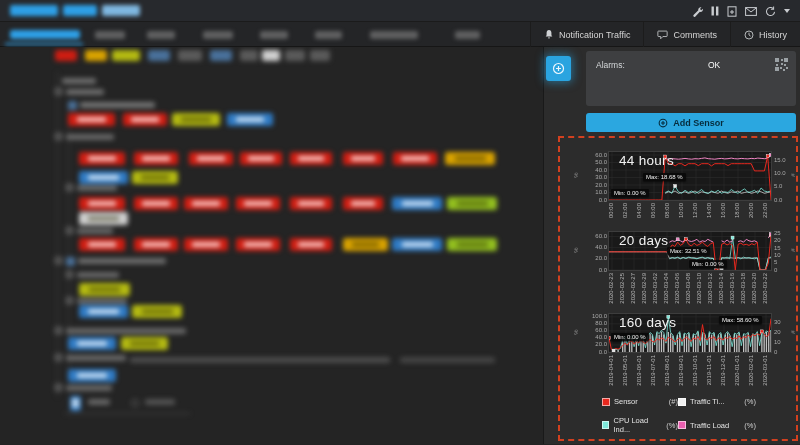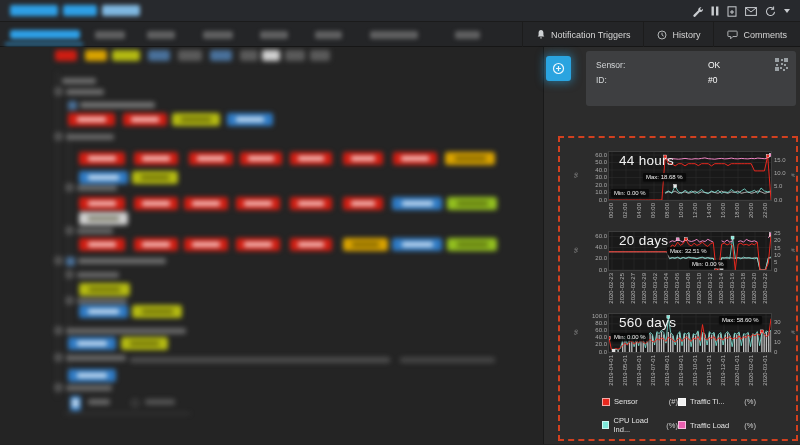--- a/index.html
+++ b/index.html
@@ -134,38 +134,38 @@
       <span class="tab-blob" style="left:455px;width:25px"></span>
     </div>
     <div class="tabs-right">
       <div class="rtab">
         <span>
             <svg width="10" height="11" viewBox="0 0 12 13">
               <path d="M6 1C4.2 1 3.1 2.4 3.1 4.3V7.4L2 9h8L8.9 7.4V4.3C8.9 2.4 7.8 1 6 1z" fill="#cfd2d4"></path>
               <path d="M4.7 10a1.3 1.3 0 0 0 2.6 0z" fill="#cfd2d4"></path>
             </svg>
           </span>
-        <span>Notification Triggers</span>
+        <span>Notification Traffic</span>
+      </div>
+      <div class="rtab">
+        <span>
+            <svg width="11" height="10" viewBox="0 0 12 11">
+              <path d="M1.6 1.2h8.8a.7.7 0 0 1 .7.7v4.6a.7.7 0 0 1-.7.7H6.4L4 9.6V7.2H1.6a.7.7 0 0 1-.7-.7V1.9a.7.7 0 0 1 .7-.7z" fill="none" stroke="#cfd2d4" stroke-width="0.9"></path>
+            </svg>
+          </span>
+        <span>Comments</span>
       </div>
       <div class="rtab">
         <span>
             <svg width="10" height="10" viewBox="0 0 12 12">
               <circle cx="6" cy="6" r="4.8" fill="none" stroke="#cfd2d4" stroke-width="1"></circle>
               <path d="M6 3.2V6l2 1.4" fill="none" stroke="#cfd2d4" stroke-width="1"></path>
             </svg>
           </span>
         <span>History</span>
-      </div>
-      <div class="rtab">
-        <span>
-            <svg width="11" height="10" viewBox="0 0 12 11">
-              <path d="M1.6 1.2h8.8a.7.7 0 0 1 .7.7v4.6a.7.7 0 0 1-.7.7H6.4L4 9.6V7.2H1.6a.7.7 0 0 1-.7-.7V1.9a.7.7 0 0 1 .7-.7z" fill="none" stroke="#cfd2d4" stroke-width="0.9"></path>
-            </svg>
-          </span>
-        <span>Comments</span>
       </div>
     </div>
   </nav>
 
   <main class="main">
     <section class="tree-pane">
       <div class="tree-inner" id="treeInner">
           <div class="guide" style="left: 57px; top: 25px; height: 325px;"></div>
           <div class="guide" style="left: 68px; top: 62px; height: 266px;"></div>
           <div class="chip" style="left: 55px; width: 22px; background: rgb(207, 29, 18);"></div>
@@ -330,43 +330,46 @@
     <aside class="right-panel" id="rightPanel">
       <button class="plus-fab">
         <svg width="13" height="13" viewBox="0 0 13 13">
             <circle cx="6.5" cy="6.5" r="5" fill="none" stroke="#eaf6fd" stroke-width="1.2"></circle>
             <path d="M6.5 4v5M4 6.5h5" stroke="#eaf6fd" stroke-width="1.2"></path>
           </svg>
       </button>
 
       <div class="status-card">
         <div class="srow">
-          <span class="slabel">Sensor:</span>
+          <span class="slabel">Alarms:</span>
           <span class="svalue">OK</span>
-        </div>
-        <div class="srow">
-          <span class="slabel">ID:</span>
-          <span class="svalue">#0</span>
         </div>
         <span class="qr"><svg width="13" height="13" viewBox="0 0 13 13">
               <g fill="#9aa0a4">
                 <rect x="0" y="0" width="4" height="4"></rect>
                 <rect x="9" y="0" width="4" height="4"></rect>
                 <rect x="0" y="9" width="4" height="4"></rect>
                 <rect x="6" y="1" width="2" height="2"></rect>
                 <rect x="6" y="5" width="2" height="2"></rect>
                 <rect x="1" y="6" width="2" height="2"></rect>
                 <rect x="5" y="9" width="2" height="2"></rect>
                 <rect x="9" y="6" width="2" height="2"></rect>
                 <rect x="11" y="9" width="2" height="2"></rect>
                 <rect x="8" y="11" width="2" height="2"></rect>
               </g>
             </svg></span>
       </div>
 
+      <button class="add-sensor">
+        <svg width="10" height="10" viewBox="0 0 12 12">
+            <circle cx="6" cy="6" r="4.6" fill="none" stroke="#062c3d" stroke-width="1.3"></circle>
+            <path d="M6 3.6v4.8M3.6 6h4.8" stroke="#062c3d" stroke-width="1.3"></path>
+          </svg>
+        <span>Add Sensor</span>
+      </button>
 
       <div class="dashed-box"></div>
       <div class="legend" id="legendBox">
           <div class="litem">
             <div class="lsw" style="background: rgb(232, 40, 30);"></div>
             <span>Sensor</span>
             <span class="lunit">(#)</span>
           </div>
           <div class="litem">
             <div class="lsw" style="background: rgb(240, 240, 240);"></div>
@@ -576,21 +579,21 @@
           <line x1="157.43661971830986" x2="157.43661971830986" y1="38" y2="17.944444444444443" stroke="#e0e0e0" stroke-width="1.3" opacity="0.85"></line>
           <line x1="159.71830985915494" x2="159.71830985915494" y1="38" y2="19.35185185185185" stroke="#e0e0e0" stroke-width="1.3" opacity="0.85"></line>
           <line x1="162" x2="162" y1="38" y2="16.88888888888889" stroke="#e0e0e0" stroke-width="1.3" opacity="0.85"></line>
           <polyline points="4.6,36.2 6.8,35.2 9.1,35.9 11.4,34.5 13.7,25.7 16.0,22.2 18.3,31.0 20.5,23.9 22.8,21.1 25.1,32.7 27.4,23.2 29.7,31.7 31.9,20.4 34.2,24.6 36.5,33.8 38.8,21.8 41.1,18.6 43.4,20.4 45.6,31.0 47.9,17.6 50.2,19.7 52.5,16.2 54.8,18.6 57.0,29.2 59.3,2.8 61.6,18.3 63.9,21.1 66.2,31.0 68.5,20.4 70.7,17.6 73.0,31.7 75.3,19.0 77.6,20.4 79.9,18.3 82.1,32.7 84.4,19.7 86.7,21.1 89.0,16.9 91.3,31.7 93.5,18.6 95.8,19.7 98.1,31.0 100.4,17.6 102.7,20.4 105.0,18.3 107.2,31.7 109.5,20.4 111.8,18.6 114.1,31.0 116.4,19.7 118.6,17.6 120.9,21.1 123.2,32.7 125.5,19.0 127.8,20.4 130.1,17.9 132.3,31.7 134.6,19.7 136.9,20.4 139.2,18.3 141.5,32.7 143.7,19.7 146.0,21.1 148.3,17.6 150.6,31.7 152.9,18.6 155.2,20.4 157.4,16.9 159.7,18.3 162.0,16.2" fill="none" stroke="#7de8da" stroke-width="0.8"></polyline>
           <polyline points="0.0,23.9 2.3,35.2 4.6,35.9 6.8,34.5 9.1,35.2 11.4,33.8 13.7,31.7 16.0,29.2 18.3,31.0 20.5,28.1 22.8,26.7 25.1,30.3 27.4,27.4 29.7,28.9 31.9,25.7 34.2,28.1 36.5,29.6 38.8,26.7 41.1,25.3 43.4,27.4 45.6,28.1 47.9,24.6 50.2,26.0 52.5,23.9 54.8,25.3 57.0,27.4 59.3,23.2 61.6,24.6 63.9,26.0 66.2,28.1 68.5,25.3 70.7,23.9 73.0,27.4 75.3,24.6 77.6,23.2 79.9,25.3 82.1,27.4 84.4,23.9 86.7,25.3 89.0,22.5 91.3,26.7 93.5,10.6 95.8,23.9 98.1,26.0 100.4,23.2 102.7,24.6 105.0,22.5 107.2,26.7 109.5,23.9 111.8,24.6 114.1,26.0 116.4,23.2 118.6,24.6 120.9,22.5 123.2,25.3 125.5,23.9 127.8,24.6 130.1,21.8 132.3,25.3 134.6,22.5 136.9,23.9 139.2,21.1 141.5,23.2 143.7,20.4 146.0,21.8 148.3,19.7 150.6,21.1 152.9,17.4 155.2,20.4 157.4,22.5 159.7,21.1 162.0,4.6" fill="none" stroke="#e8281e" stroke-width="1"></polyline>
           <rect x="-1.5" y="22.425925925925927" width="3" height="3" fill="#e8281e" stroke="#fff" stroke-width="0.4"></rect>
           <rect x="3.063380281690141" y="35.092592592592595" width="3" height="3" fill="#e0e0e0" stroke="#fff" stroke-width="0.4"></rect>
           <rect x="57.82394366197183" y="1.3148148148148167" width="3" height="3" fill="#7de8da" stroke="#fff" stroke-width="0.4"></rect>
           <rect x="151.3732394366197" y="15.88148148148148" width="3" height="3" fill="#e8281e" stroke="#fff" stroke-width="0.4"></rect>
         </svg>
-        <div class="chart-title" style="left: 75px; top: 268px;">560 days</div>
+        <div class="chart-title" style="left: 75px; top: 268px;">160 days</div>
         <div class="tick l" style="left: 37px; top: 301.5px;">0.0</div>
         <div class="tick l" style="left: 37px; top: 294.463px;">20.0</div>
         <div class="tick l" style="left: 37px; top: 287.426px;">40.0</div>
         <div class="tick l" style="left: 37px; top: 280.389px;">60.0</div>
         <div class="tick l" style="left: 37px; top: 273.352px;">80.0</div>
         <div class="tick l" style="left: 37px; top: 266.315px;">100.0</div>
         <div class="tick" style="left: 230px; top: 301.5px;">0</div>
         <div class="tick" style="left: 230px; top: 291.5px;">10</div>
         <div class="tick" style="left: 230px; top: 281.5px;">20</div>
         <div class="tick" style="left: 230px; top: 271.5px;">30</div>

